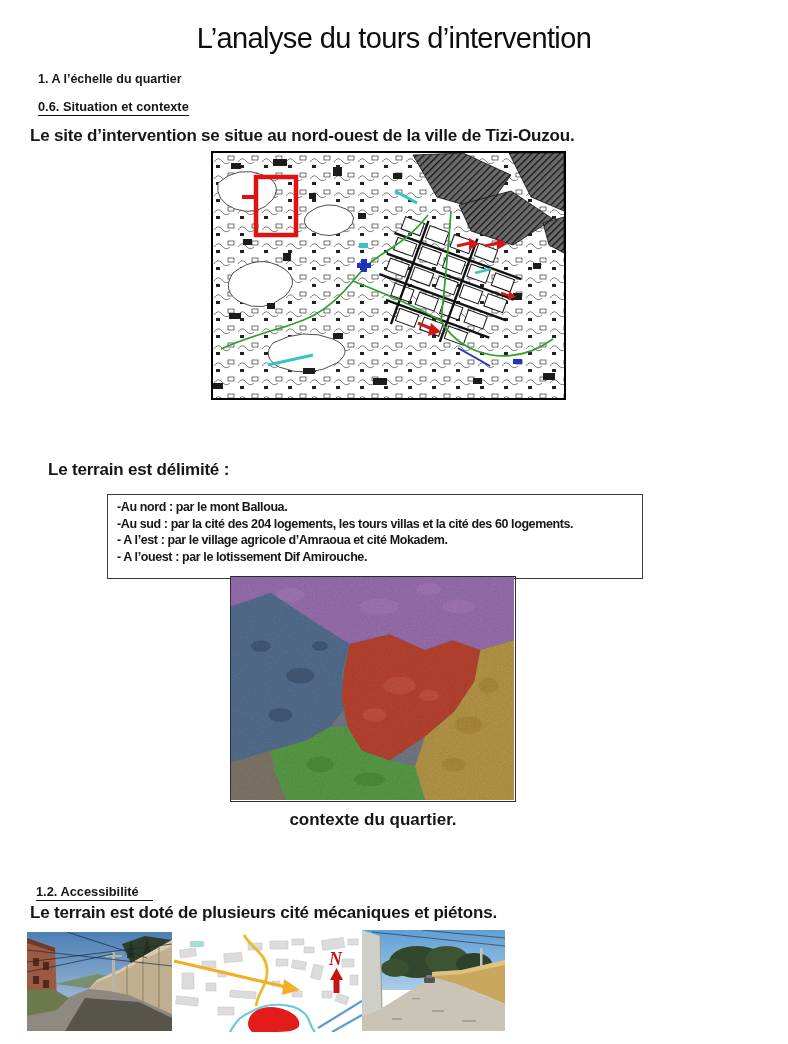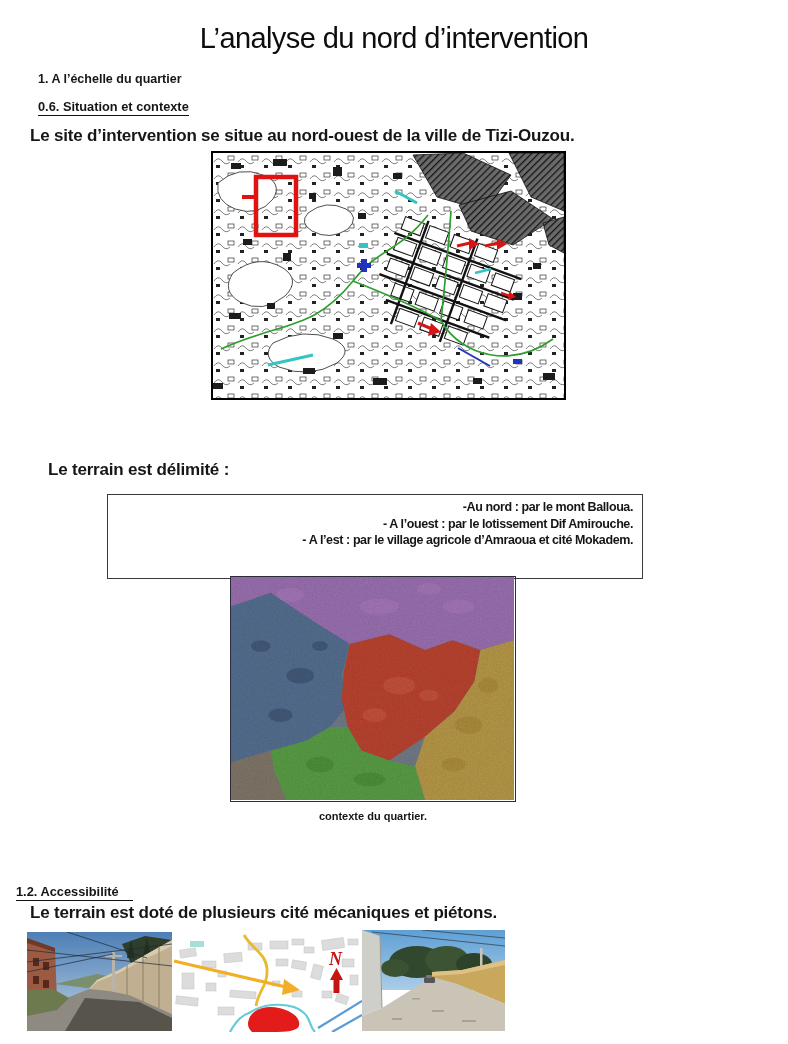--- a/index.html
+++ b/index.html
@@ -11,41 +11,41 @@
   .h-sub{position:absolute;left:38px;top:99px;font-size:12.8px;font-weight:700;}
   .h-sub .ul{border-bottom:1.6px solid #111;padding-bottom:1px;}
   .para{position:absolute;font-size:17px;font-weight:700;letter-spacing:-0.2px;}
   .p-intro{left:30px;top:126px;}
   .fig1{position:absolute;left:211px;top:151px;width:355px;height:249px;
         border:2px solid #000;box-sizing:border-box;background:#fff;}
   .cap1{position:absolute;left:211px;top:406px;width:355px;text-align:center;
         font-size:12.5px;font-weight:700;letter-spacing:-0.2px;}
   .p-delim{left:48px;top:460px;}
   .delimbox{position:absolute;left:107px;top:494px;width:536px;height:85px;
-            border:1px solid #3a3a3a;box-sizing:border-box;padding:4px 9px;text-align:right;}
+            border:1px solid #3a3a3a;box-sizing:border-box;padding:4px 9px;}
   .delimbox .line{font-size:12.5px;font-weight:700;letter-spacing:-0.4px;
                   line-height:16.5px;white-space:nowrap;}
   .fig2{position:absolute;left:230px;top:576px;width:286px;height:226px;
         border:1.5px solid #2c2c3a;box-sizing:border-box;}
   .cap2{position:absolute;left:230px;top:810px;width:286px;text-align:center;
-        font-size:11px;font-weight:700;}
-  .h-acc{position:absolute;left:16px;top:884px;font-size:12.8px;font-weight:700;}
+        font-size:17px;font-weight:700;}
+  .h-acc{position:absolute;left:36px;top:884px;font-size:12.8px;font-weight:700;}
   .h-acc .ul{border-bottom:1.6px solid #111;padding-bottom:1px;padding-right:14px;}
   .p-acc{left:30px;top:903px;}
   .photoL{position:absolute;left:27px;top:932px;width:145px;height:99px;}
   .mapM{position:absolute;left:172px;top:931px;width:190px;height:101px;}
   .photoR{position:absolute;left:362px;top:930px;width:143px;height:101px;}
   svg{display:block;}
 </style>
 </head>
 <body>
 
 <div class="page">
 
-  <div class="title">L’analyse du nord d’intervention</div>
+  <div class="title">L’analyse du tours d’intervention</div>
 
   <div class="h-num">1. A l’échelle du quartier</div>
 
   <div class="h-sub"><span class="ul">0.6. Situation et contexte</span></div>
 
   <div class="para p-intro">Le site d’intervention se situe au nord-ouest de la ville de Tizi-Ouzou.</div>
 
   <div class="fig1">
     <svg width="351" height="245" viewBox="0 0 351 245" preserveAspectRatio="none">
       <defs>
@@ -171,22 +171,23 @@
         <rect x="43" y="24" width="40" height="58" fill="none" stroke="#e01212" stroke-width="4.5"></rect>
       </g>
     </svg>
   </div>
 
 
   <div class="para p-delim">Le terrain est délimité :</div>
 
   <div class="delimbox">
     <div class="line">-Au nord : par le mont Balloua.</div>
+    <div class="line">-Au sud : par la cité des 204 logements, les tours villas et la cité des 60 logements.</div>
+    <div class="line">- A l’est : par le village agricole d’Amraoua et cité Mokadem.</div>
     <div class="line">- A l’ouest : par le lotissement Dif Amirouche.</div>
-    <div class="line">- A l’est : par le village agricole d’Amraoua et cité Mokadem.</div>
   </div>
 
   <div class="fig2">
     <svg width="283" height="223" viewBox="0 0 286 226" preserveAspectRatio="none">
       <defs>
         <filter id="grain">
             <feTurbulence type="fractalNoise" baseFrequency="0.9" numOctaves="2"></feTurbulence>
           <feColorMatrix type="matrix" values="0 0 0 0 0  0 0 0 0 0  0 0 0 0 0  0.55 0.55 0.55 0 0"></feColorMatrix>
           </filter>
       </defs>

